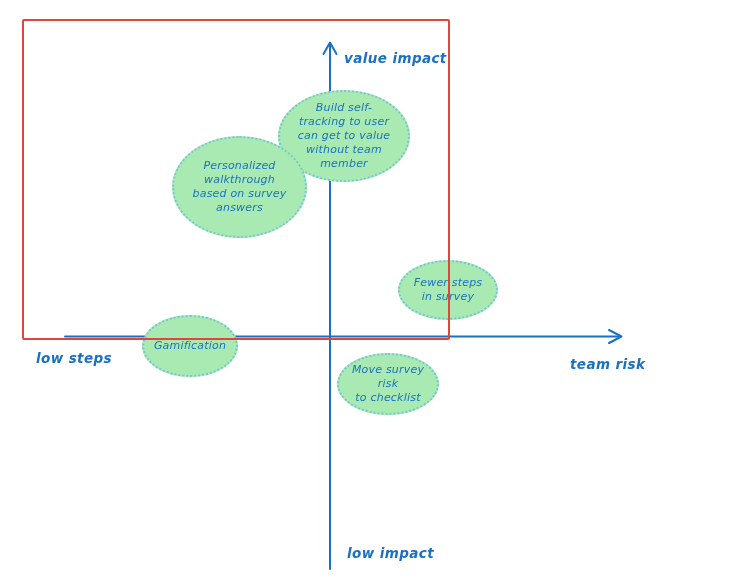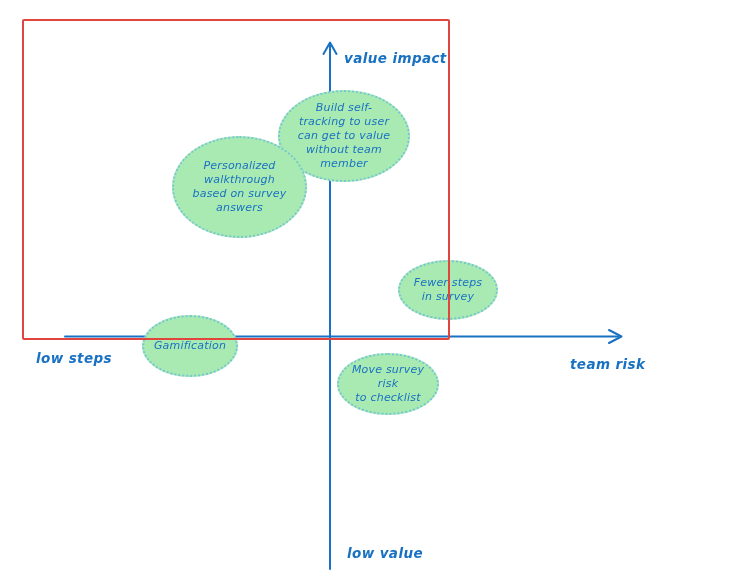--- a/index.html
+++ b/index.html
@@ -114,17 +114,17 @@
       <div class="bubble" style="left: 337px; top: 353px; width: 102px; height: 62px;">
         <span>Move survey
 risk
 to checklist</span>
       </div>
     </div>
 
   <div id="quadrant-frame"></div>
 
   <div id="label-high-impact" class="axis-label">value impact</div>
-  <div id="label-low-impact" class="axis-label">low value</div>
+  <div id="label-low-impact" class="axis-label">low impact</div>
   <div id="label-low-risk" class="axis-label">low steps</div>
   <div id="label-high-risk" class="axis-label">team risk</div>
 
 </div>
 
 </body></html>

